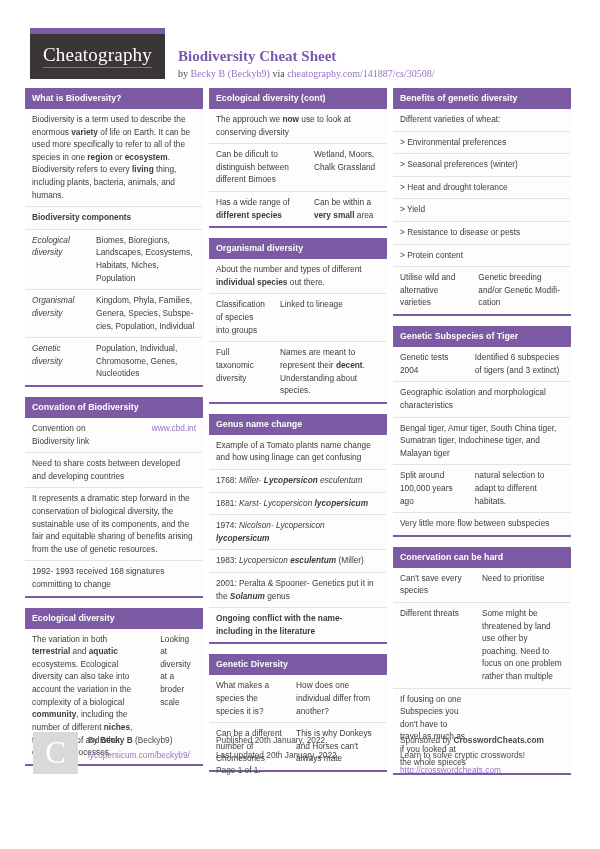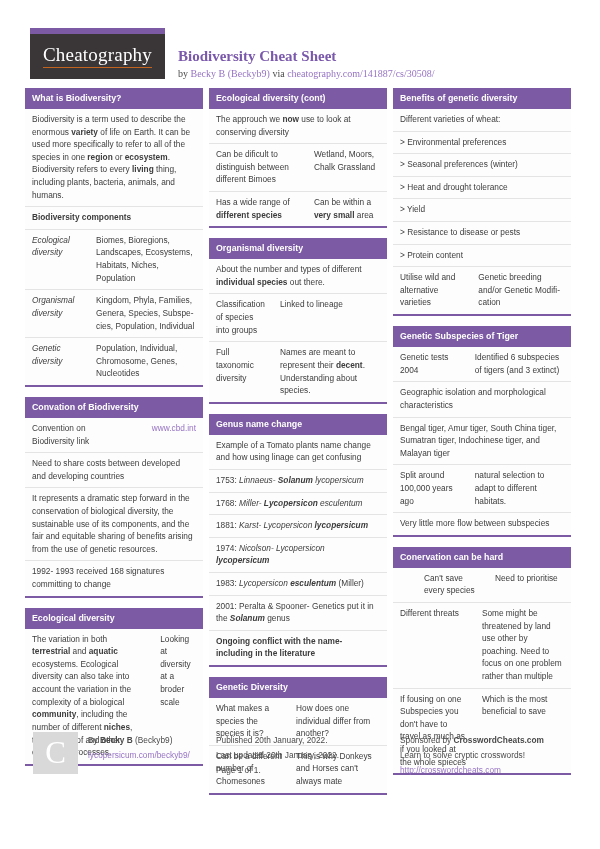--- a/index.html
+++ b/index.html
@@ -175,23 +175,20 @@
             <div class="cell" style="width: 36%;"><span>Full taxonomic diversity</span></div>
             <div class="cell" style="width: 64%;"><span>Names are meant to represent their </span><span class="bold">decent</span><span>. Understanding about species.</span></div>
           </div>
         </section>
         <section class="panel">
           <div class="panel-h">Genus name change</div>
           <div class="row">
             <div class="cell" style="width: 100%;"><span>Example of a Tomato plants name change and how using linage can get confusing</span></div>
           </div>
           <div class="row">
-            <div class="cell" style="width: 100%;"><span>1753: </span><span class="ital">Linnaeus- </span><span class="bold ital">Solanum</span><span class="ital"> lycopersicum</span></div>
-          </div>
-          <div class="row">
             <div class="cell" style="width: 100%;"><span>1768: </span><span class="ital">Miller- </span><span class="bold ital">Lycopersicon</span><span class="ital"> esculentum</span></div>
           </div>
           <div class="row">
             <div class="cell" style="width: 100%;"><span>1881: </span><span class="ital">Karst- Lycopersicon </span><span class="bold ital">lycopersicum</span></div>
           </div>
           <div class="row">
             <div class="cell" style="width: 100%;"><span>1974: </span><span class="ital">Nicolson- Lycopersicon </span><span class="bold ital">lycopersicum</span></div>
           </div>
           <div class="row">
             <div class="cell" style="width: 100%;"><span>1983: </span><span class="ital">Lycopersicon </span><span class="bold ital">esculentum</span><span> (Miller)</span></div>
@@ -260,30 +257,29 @@
             <div class="cell" style="width: 42%;"><span>Split around 100,000 years ago</span></div>
             <div class="cell" style="width: 58%;"><span>natural selection to adapt to different habitats.</span></div>
           </div>
           <div class="row">
             <div class="cell" style="width: 100%;"><span>Very little more flow between subspecies</span></div>
           </div>
         </section>
         <section class="panel">
           <div class="panel-h">Conervation can be hard</div>
           <div class="row">
-            <div class="cell" style="width: 46%; margin-left: 24px;"><span>Can't save every species</span></div>
+            <div class="cell" style="width: 46%;"><span>Can't save every species</span></div>
             <div class="cell" style="width: 54%;"><span>Need to prioritise</span></div>
           </div>
           <div class="row">
             <div class="cell" style="width: 46%;"><span>Different threats</span></div>
             <div class="cell" style="width: 54%;"><span>Some might be threatened by land use other by poaching. Need to focus on one problem rather than multiple</span></div>
           </div>
           <div class="row">
             <div class="cell" style="width: 46%;"><span>If fousing on one Subspecies you don't have to travel as much as if you looked at the whole spieces</span></div>
-            <div class="cell" style="width: 54%;"><span>Which is the most beneficial to save</span></div>
           </div>
         </section>
       </div>
     </main>
 
   <footer class="footer">
     <div class="avatar">
       <span>C</span>
     </div>
     <div class="fblock fb1">

